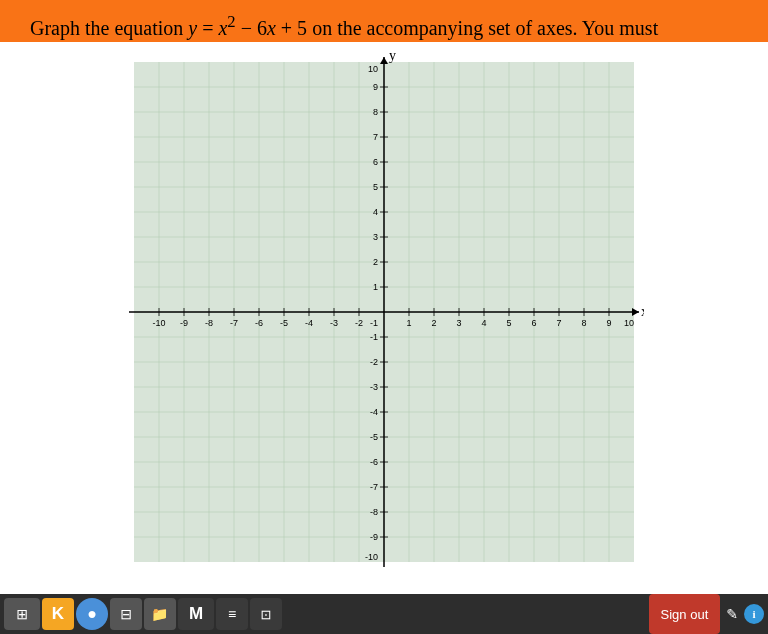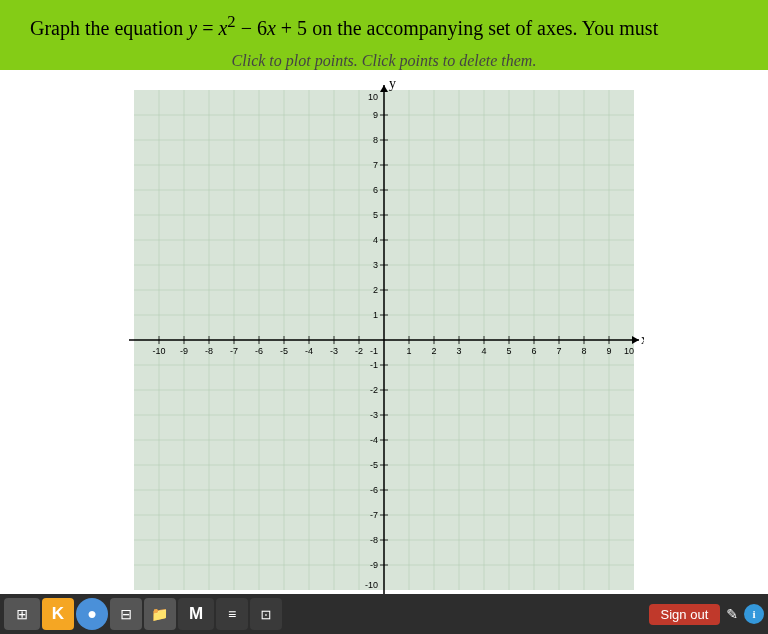--- a/index.html
+++ b/index.html
@@ -7,21 +7,21 @@
       width: 768px;
       height: 634px;
       background: #fff;
       font-family: 'Times New Roman', serif;
       overflow: hidden;
       position: relative;
     }
 
     .main-content {
       padding: 10px 30px 0 30px;
-      background: #84cc16;
+      background: #f97316;
     }
 
     .problem-text {
       font-size: 20px;
       line-height: 1.4;
       color: #000;
       margin-bottom: 10px;
     }
 
     .instruction {
@@ -71,21 +71,21 @@
     }
 
     .sign-out-btn {
       background: #c0392b;
       color: #fff;
       border-radius: 4px;
       padding: 4px 12px;
       font-size: 13px;
       font-family: Arial, sans-serif;
       cursor: pointer;
-      height: 21px;
+      height: 40px;
       display: flex;
       align-items: center;
     }
 
     .taskbar-info {
       color: #fff;
       font-size: 12px;
       font-family: Arial, sans-serif;
       display: flex;
       align-items: center;
@@ -106,21 +106,20 @@
       color: #fff;
     }
   </style>
 </head>
 <body>
 
 <div class="main-content">
   <div class="problem-text">
     <span>Graph the equation </span><span><i>y</i> = <i>x</i><sup>2</sup> − 6<i>x</i> + 5</span><span> on the accompanying set of axes. You must</span><br>
   </div>
-  <div class="instruction">Click to plot points. Click points to delete them.</div>
 </div>
 
 <div class="graph-container">
   <svg width="520" height="520" viewBox="-10 -10 520 520" style="cursor:crosshair;">
 
     <rect x="0" y="0" width="500" height="500" fill="#d8e4d8"></rect>
 
     <g stroke="#aec8ae" stroke-width="0.5">
       <line x1="25" y1="0" x2="25" y2="500"></line>
       <line x1="50" y1="0" x2="50" y2="500"></line>

